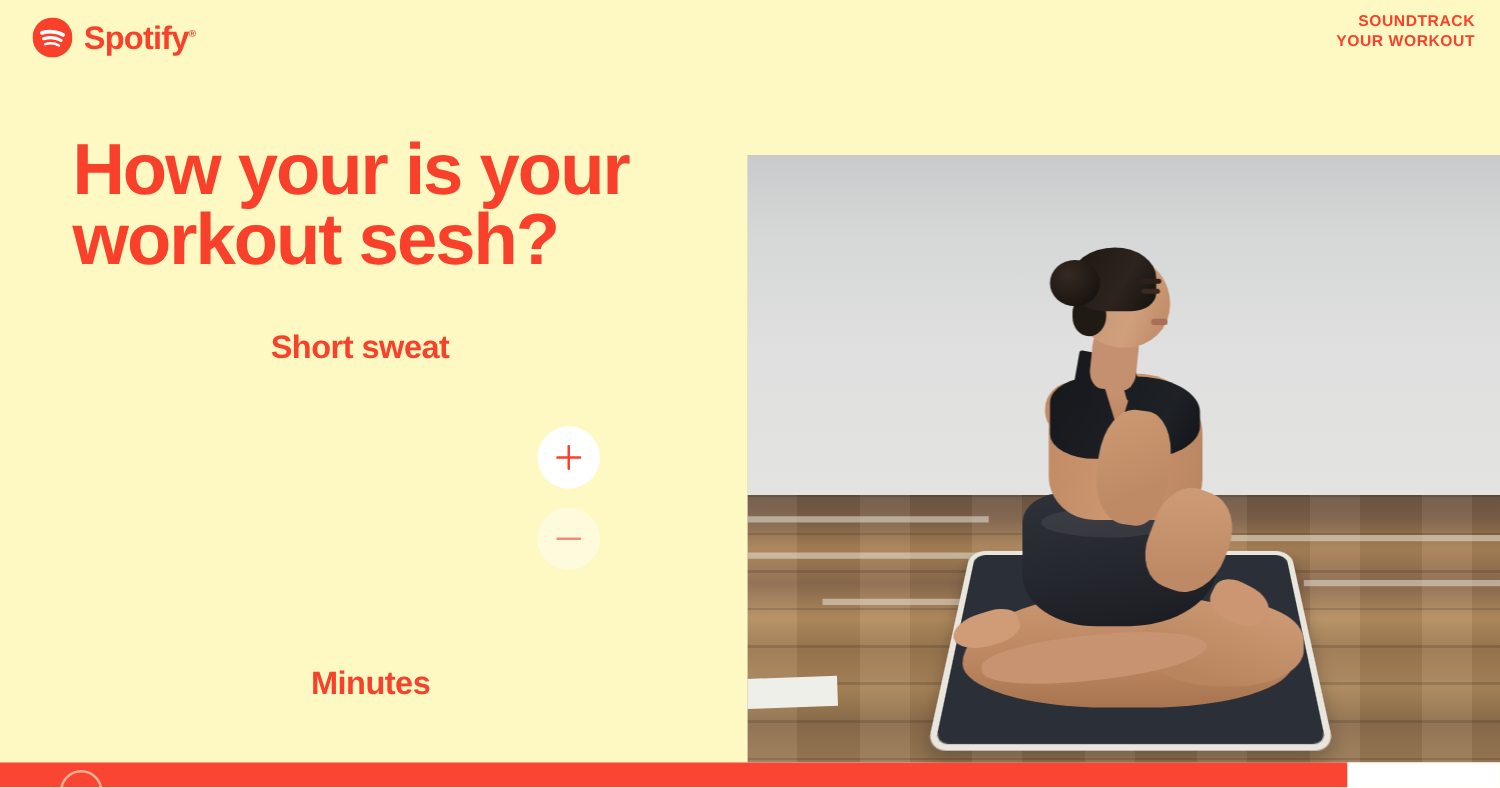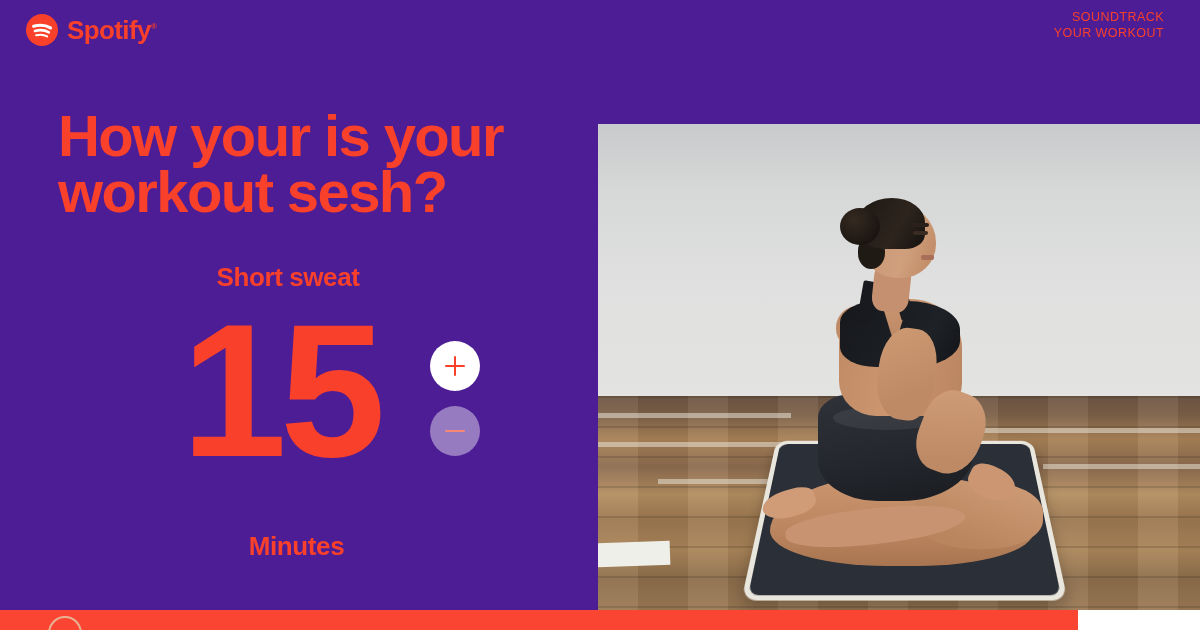--- a/index.html
+++ b/index.html
@@ -8,21 +8,21 @@
     background: #ffffff;
   }
   body {
     font-family: "Liberation Sans", sans-serif;
   }
   #page {
     position: relative;
     width: 1200px;
     height: 630px;
     overflow: hidden;
-    background: #4c1d95;
+    background: #fef9c3;
   }
 
   
   #brand-logo {
     position: absolute;
     left: 26px;
     top: 14px;
     display: flex;
     align-items: center;
     gap: 9px;
@@ -37,26 +37,26 @@
     position: relative;
   }
   #brand-logo .wordmark .tm {
     font-size: 8px;
     vertical-align: super;
     font-weight: bold;
   }
 
   #campaign-tagline {
     position: absolute;
-    right: 36px;
+    right: 20px;
     top: 9px;
     text-align: right;
     color: #f9402a;
     font-size: 12.5px;
-    font-weight: normal;
+    font-weight: bold;
     letter-spacing: 0.45px;
     line-height: 1.28;
   }
 
   
   #question-panel {
     position: absolute;
     left: 0;
     top: 0;
     width: 598px;
@@ -523,21 +523,20 @@
   <div id="question-panel">
 
     <div id="question-heading">
       <div>How your is your</div>
       <div>workout sesh?</div>
     </div>
 
     <div id="duration-label">Short sweat</div>
 
     <div id="stepper-row">
-      <div id="duration-value">15</div>
 
       <button class="stepper-btn" id="increment-button">
         <span class="glyph"></span>
       </button>
 
       <button class="stepper-btn" id="decrement-button">
         <span class="glyph"></span>
       </button>
     </div>
 

